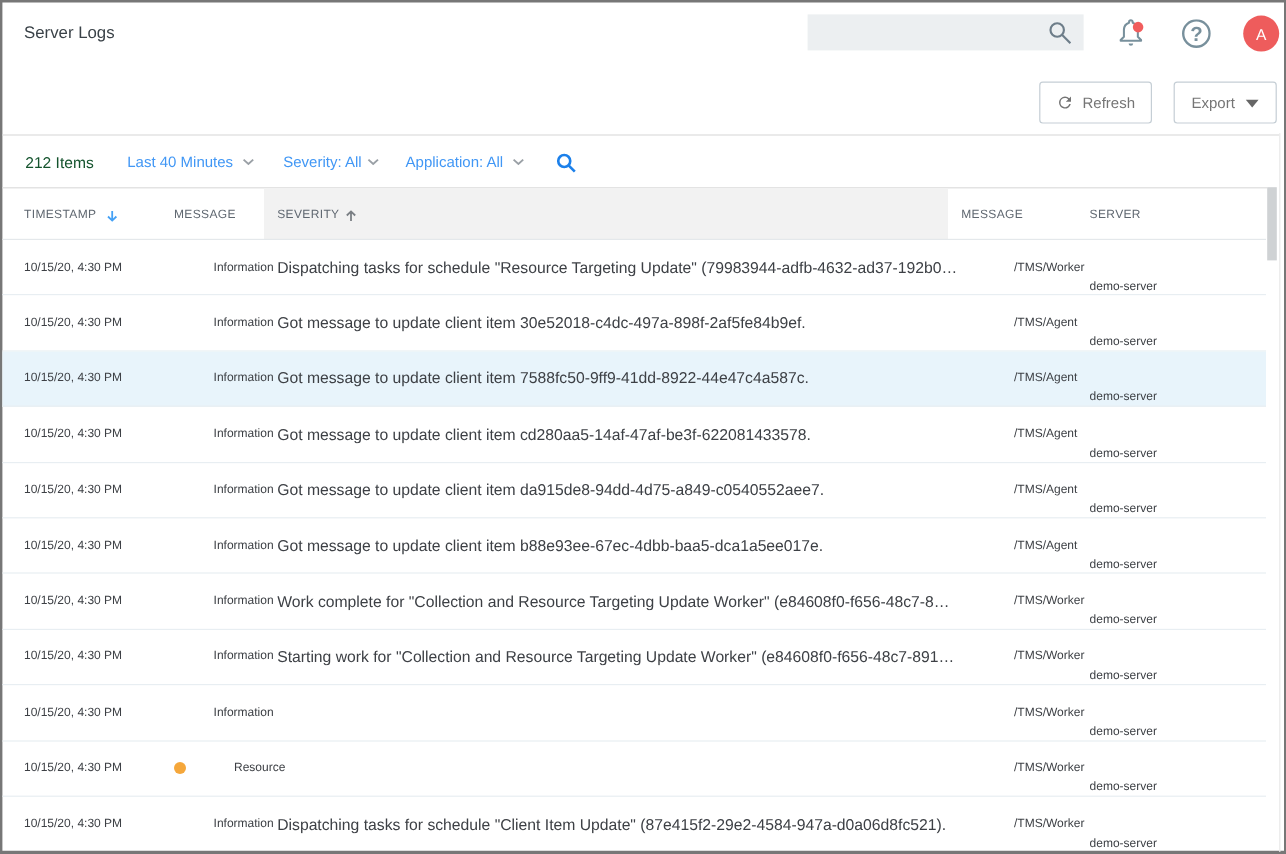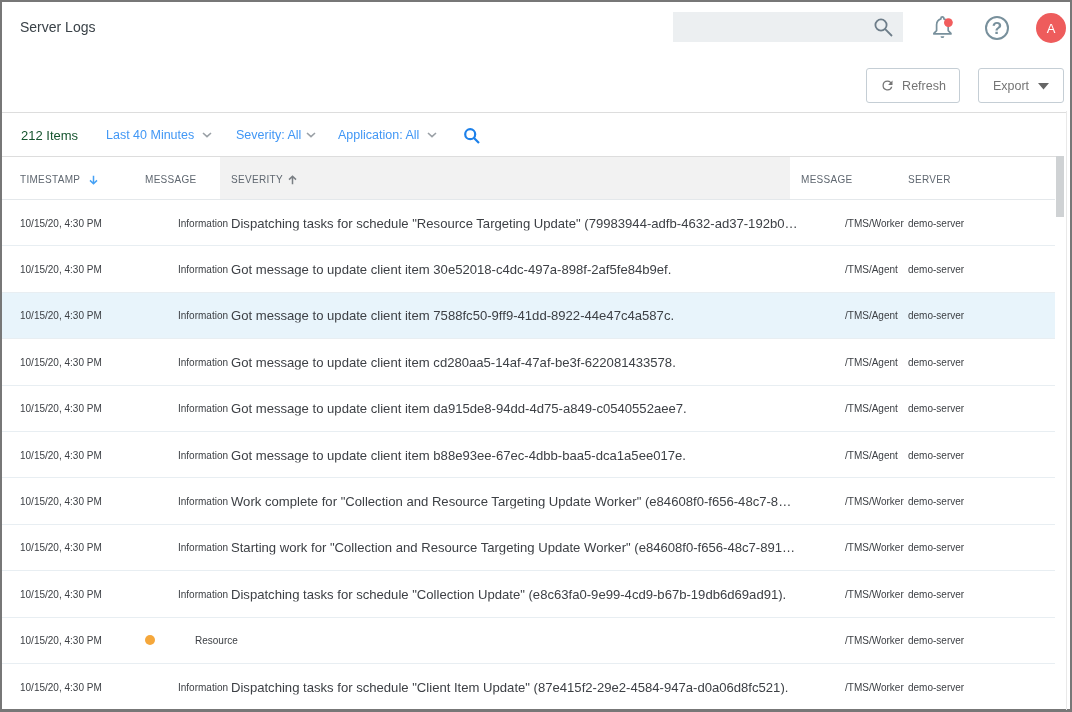--- a/index.html
+++ b/index.html
@@ -23,21 +23,21 @@
 .th { top:172px; font-size:10px; color:#5f6770; letter-spacing:0.3px; }
 .msgbg { left:218px; top:155px; width:570px; height:43px; background:#f2f2f2; }
 .rows { left:0; top:198px; width:1053px; }
 .row { position:relative; height:46.4px; border-bottom:1px solid #e8eef2; }
 .row.hl { background:#e8f4fb; }
 .cell { position:absolute; top:50%; transform:translateY(-50%); white-space:nowrap; color:#3d4045; font-size:10px; }
 .c-ts { left:18px; }
 .c-sev { left:144px;margin-left:32px; }
 .c-msg { left:229px; width:570px; overflow:hidden; font-size:13.1px; }
 .c-proc { left:799px;margin-left:44px; }
-.c-srv { left:906px; }
+.c-srv { left:906px;margin-top:16px; }
 .wdot { position:absolute; left:143px; top:50%; margin-top:-5px; width:10px; height:10px; border-radius:50%; background:#f5a73b; }
 .wtxt { left:161px; }
 .sthumb { left:1054px; top:154px; width:8px; height:61px; background:#cfd2d4; }
 .strack { left:1064px; top:109px; width:1px; height:599px; background:#e9e9e9; }
 </style>
 </head>
 <body>
 <div class="page">
   <div class="abs title">Server Logs</div>
 
@@ -161,21 +161,20 @@
     <div class="row">
       <div class="cell c-ts">10/15/20, 4:30 PM</div>
         <div class="cell c-sev">Information</div>
       <div class="cell c-msg">Starting work for "Collection and Resource Targeting Update Worker" (e84608f0-f656-48c7-891…</div>
       <div class="cell c-proc">/TMS/Worker</div>
         <div class="cell c-srv">demo-server</div>
     </div>
     <div class="row">
       <div class="cell c-ts">10/15/20, 4:30 PM</div>
         <div class="cell c-sev">Information</div>
-      <div class="cell c-msg">Dispatching tasks for schedule "Collection Update" (e8c63fa0-9e99-4cd9-b67b-19db6d69ad91).</div>
       <div class="cell c-proc">/TMS/Worker</div>
         <div class="cell c-srv">demo-server</div>
     </div>
     <div class="row">
       <div class="cell c-ts">10/15/20, 4:30 PM</div>
       <div class="wdot"></div>
         <div class="cell c-sev wtxt">Resource</div>
       <div class="cell c-proc">/TMS/Worker</div>
         <div class="cell c-srv">demo-server</div>
     </div>

